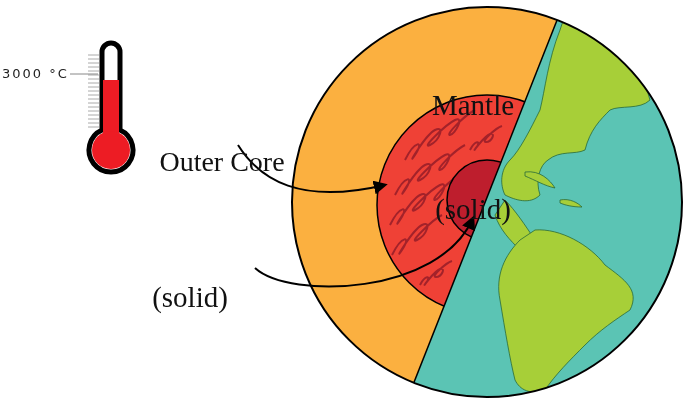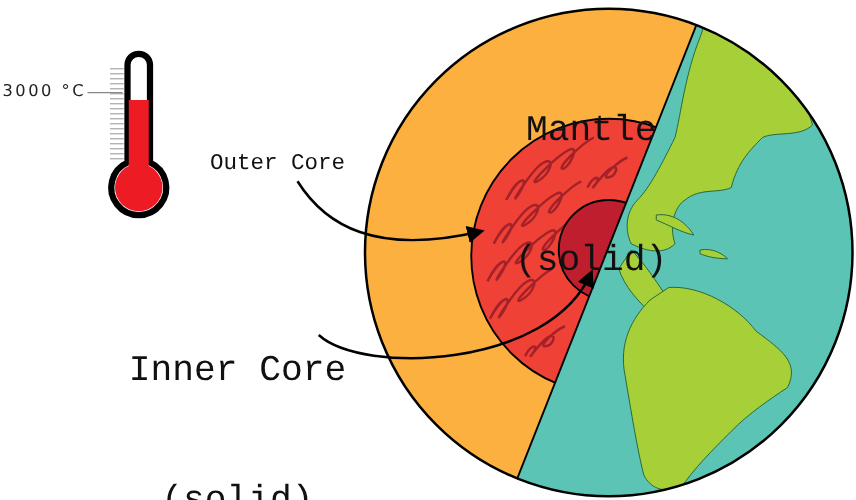--- a/index.html
+++ b/index.html
@@ -1,20 +1,20 @@
 <!DOCTYPE html>
 <html><head>
 <meta charset="utf-8">
 <style>
   html,body{margin:0;padding:0;background:#ffffff;}
   body{width:685px;height:400px;overflow:hidden;position:relative;font-family:"Liberation Mono","DejaVu Sans Mono",monospace;}
   svg{position:absolute;left:0;top:0;}
-  .lbl{position:absolute;font-family:Liberation Mono, monospace;color:#111;white-space:pre;line-height:1.2;text-align:center;}
+  .lbl{position:absolute;font-family:Liberation Serif, serif;color:#111;white-space:pre;line-height:1.2;text-align:center;}
   .lbl-big{font-size:29px;}
-  .lbl-mid{font-size:18px;}
+  .lbl-mid{font-size:28px;}
   .lbl-temp{position:absolute;font-family:"DejaVu Sans","Liberation Sans",sans-serif;font-size:13px;color:#222;letter-spacing:2px;}
 </style>
 </head>
 <body>
 
 <svg width="685" height="400" viewBox="0 0 685 400">
   <defs>
     <clipPath id="globeClip">
         <circle cx="487" cy="202" r="195"></circle>
       </clipPath>
@@ -94,15 +94,14 @@
 <div class="lbl lbl-big" style="left:398px;top:18px;width:150px;">
   <div>Mantle</div>
   <div>(solid)</div>
 </div>
 
 <div class="lbl lbl-mid" style="left:132px;top:78px;width:180px;">
   <div>Outer Core</div>
 </div>
 
 <div class="lbl lbl-big" style="left:90px;top:210px;width:200px;">
-  <div>Inner Core</div>
   <div>(solid)</div>
 </div>
 
 </body></html>

